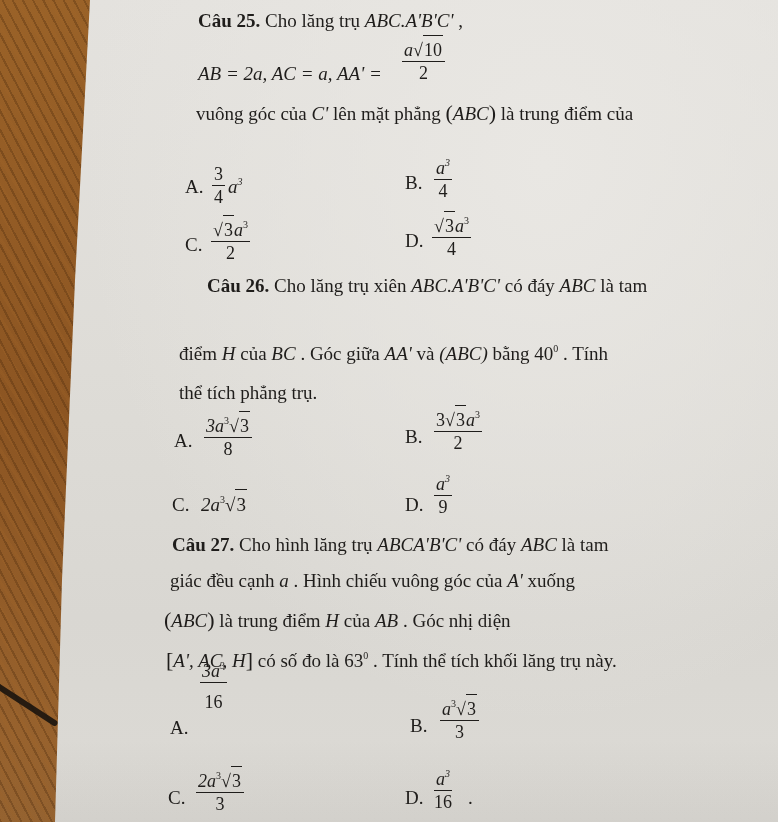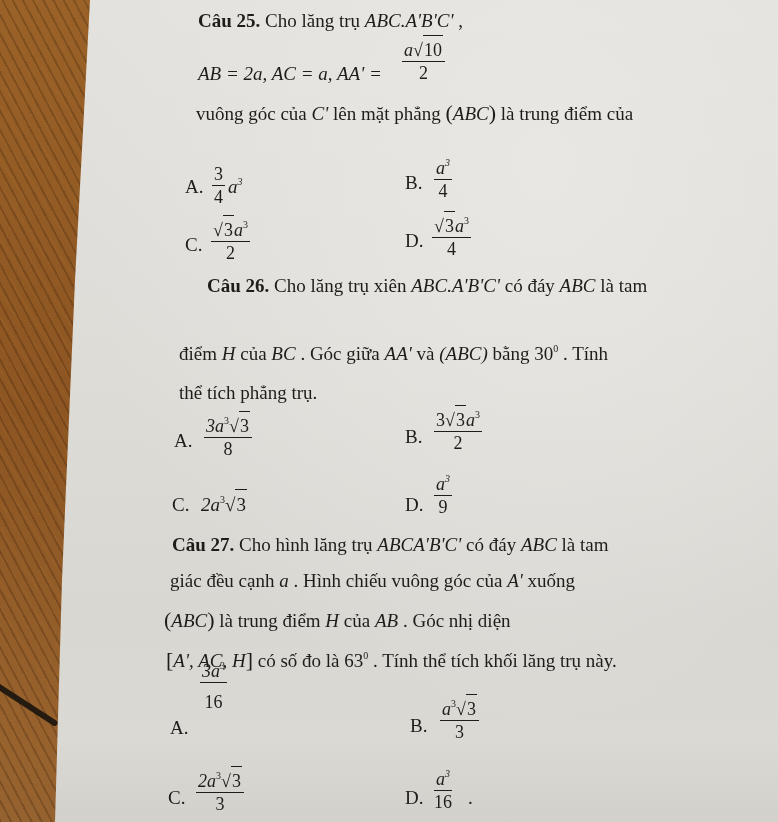--- a/index.html
+++ b/index.html
@@ -107,21 +107,21 @@
   <span class="opt-label" style="left:405px; top:230px;">D.</span>
   <div class="frac" style="left:432px; top:216px;">
     <span class="num"><span class="sqrt">√<span class="rad">3</span></span><span class="i">a</span><sup>3</sup></span>
     <span class="den">4</span>
   </div>
 
   <div class="line" style="left:183px; top:275px;margin-left:24px;">
     <span class="b">Câu 26.</span><span>  Cho lăng trụ xiên </span><span class="i">ABC.A'B'C'</span><span> có đáy </span><span class="i">ABC</span><span> là tam</span>
   </div>
   <div class="line" style="left:179px; top:343px;">
-    <span>điểm </span><span class="i">H</span><span> của </span><span class="i">BC</span><span> . Góc giữa </span><span class="i">AA'</span><span> và </span><span class="i">(ABC)</span><span> bằng </span><span>30</span><sup>0</sup><span> . Tính</span>
+    <span>điểm </span><span class="i">H</span><span> của </span><span class="i">BC</span><span> . Góc giữa </span><span class="i">AA'</span><span> và </span><span class="i">(ABC)</span><span> bằng </span><span>40</span><sup>0</sup><span> . Tính</span>
   </div>
   <div class="line" style="left:179px; top:382px;">
     <span>thể tích phẳng trụ.</span>
   </div>
 
   <span class="opt-label" style="left:174px; top:430px;">A.</span>
   <div class="frac" style="left:204px; top:416px;">
     <span class="num"><span class="i">3a</span><sup>3</sup><span class="sqrt">√<span class="rad">3</span></span></span>
     <span class="den">8</span>
   </div>

